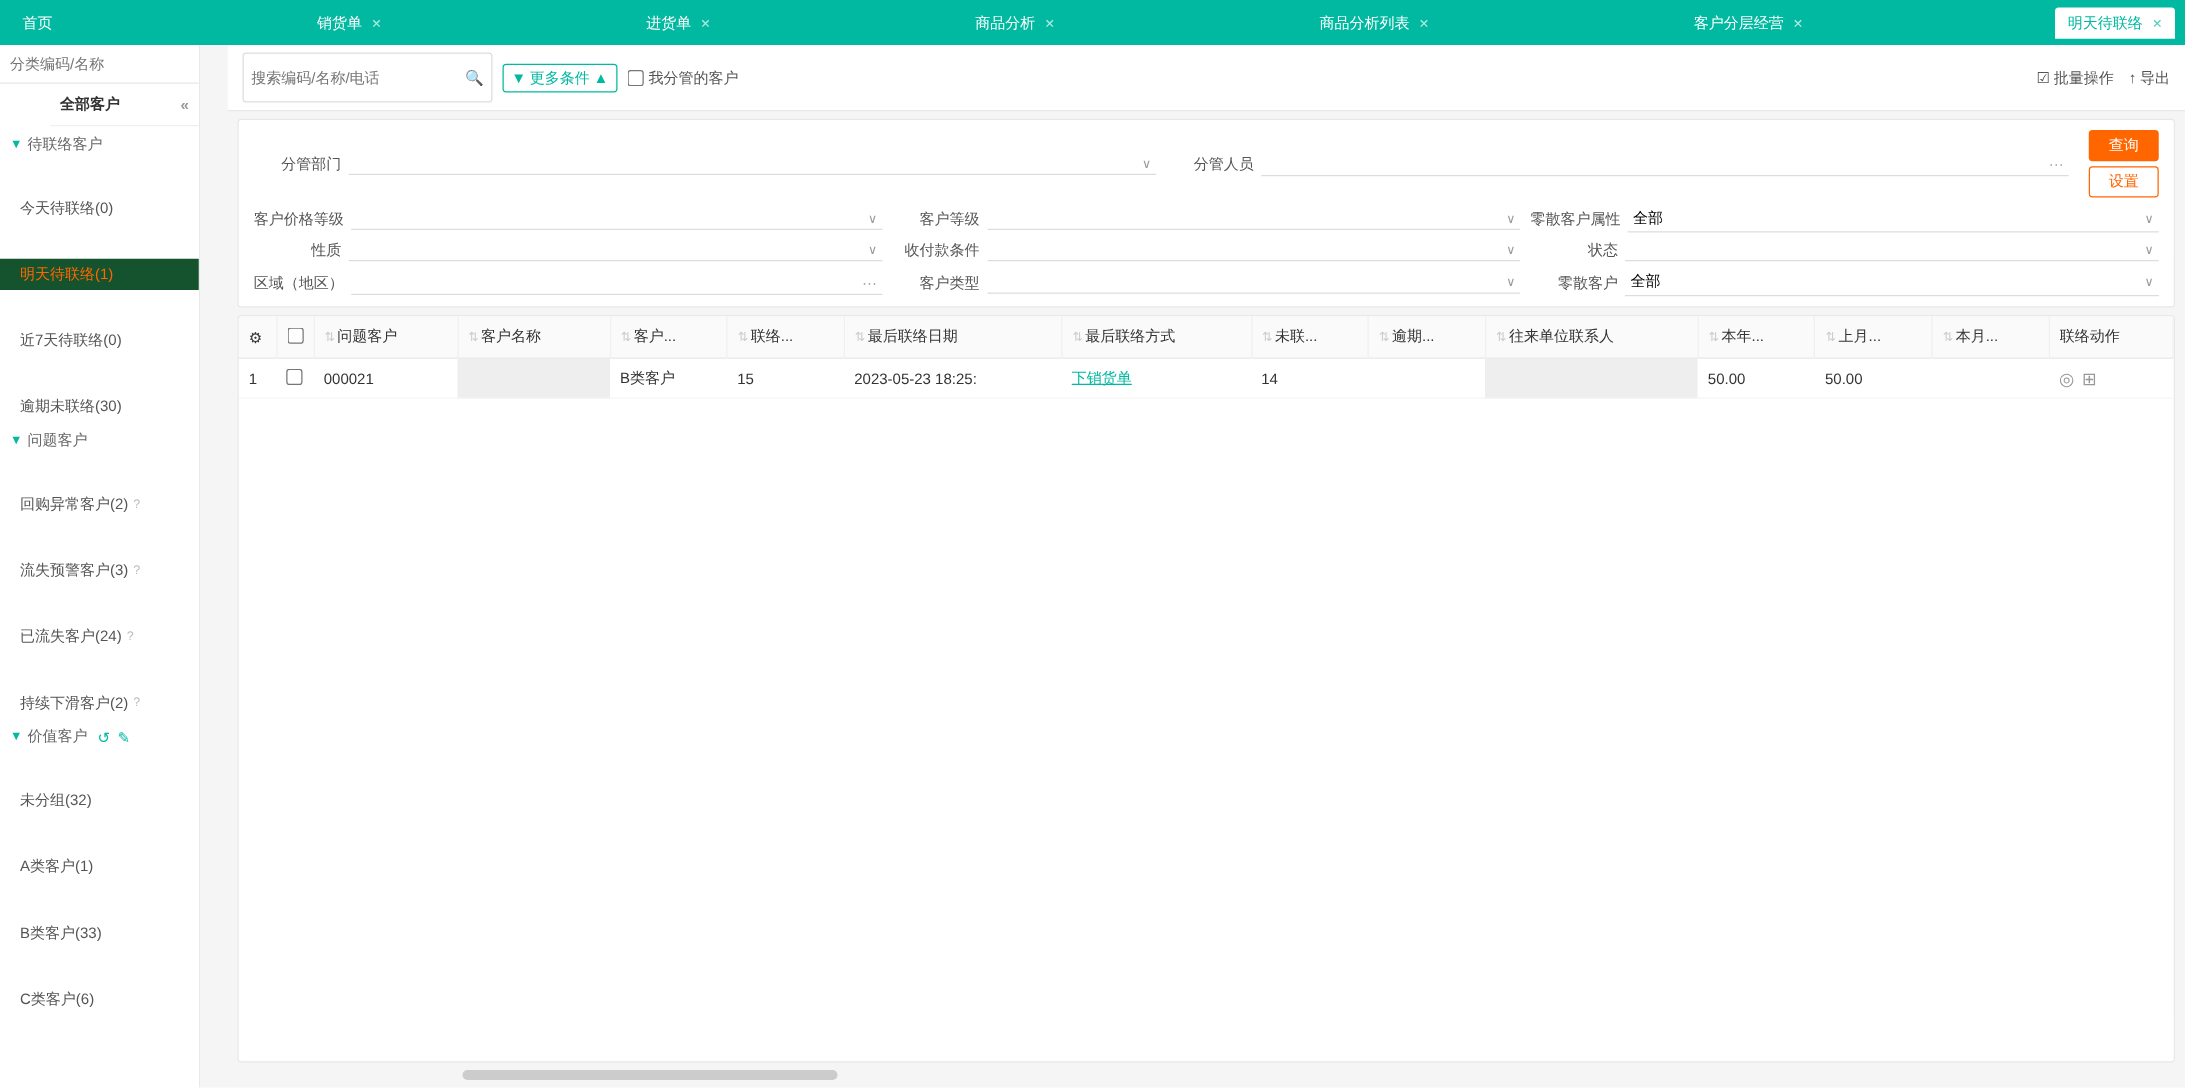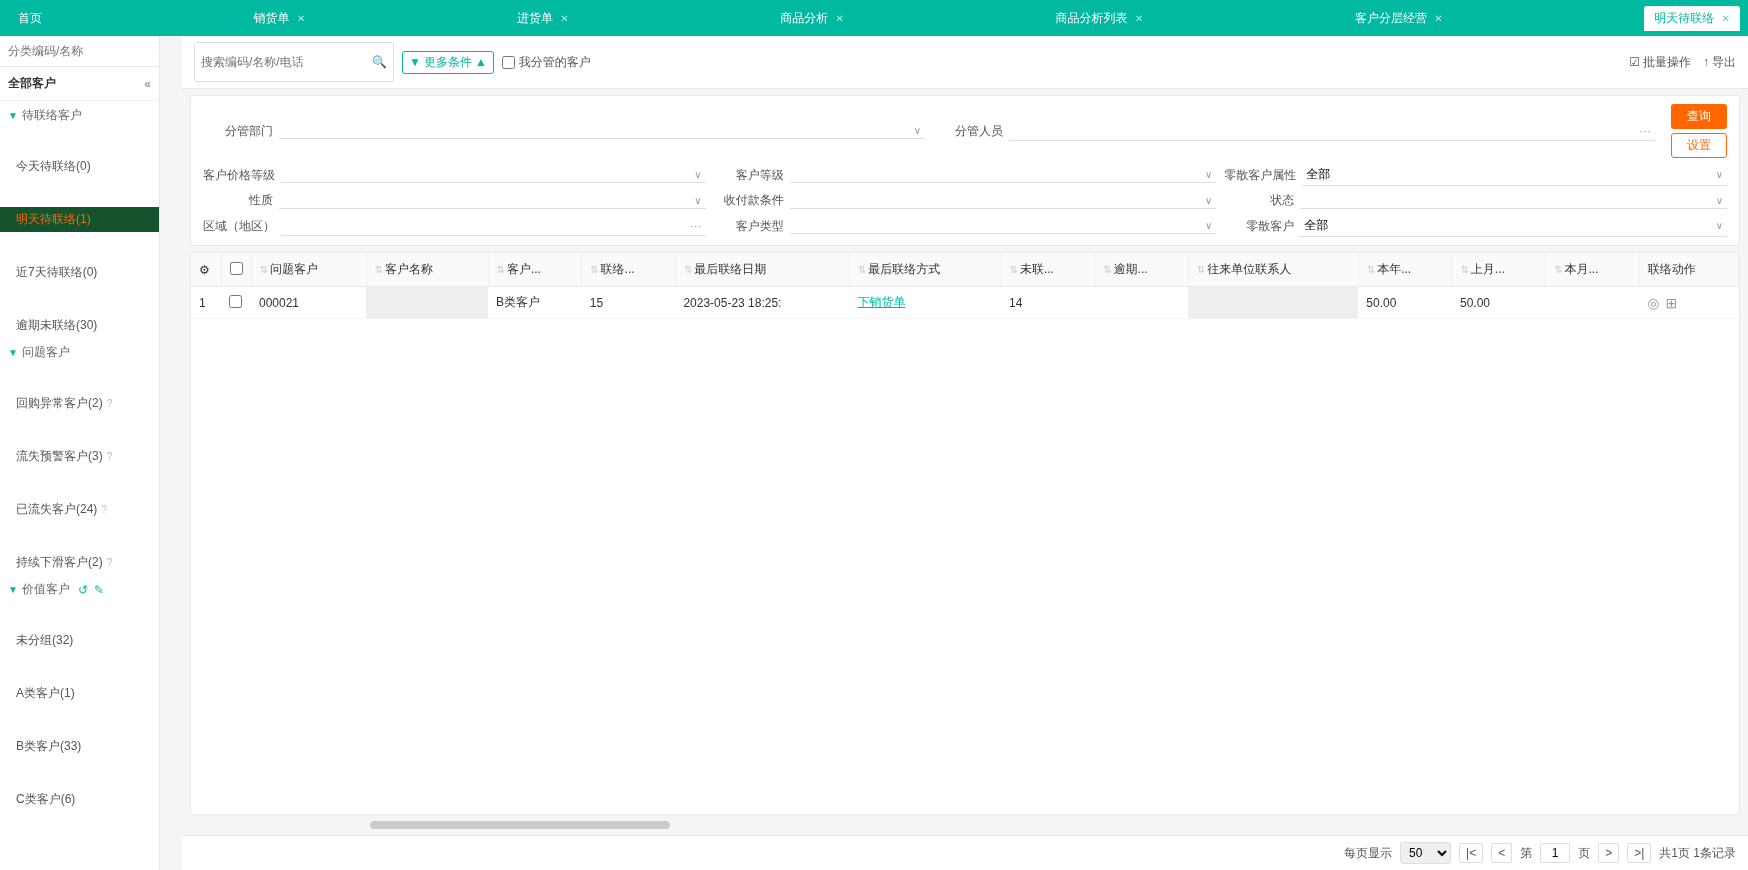--- a/index.html
+++ b/index.html
@@ -63,20 +63,21 @@
       font-size: 12px;
       color: #999;
     }
     .sidebar-header {
       display: flex;
       align-items: center;
       padding: 8px 8px;
       font-weight: bold;
       color: #333;
       border-bottom: 1px solid #f0f0f0;
+      margin-left: 40px;
     }
     .sidebar-header .collapse-icon {
       margin-left: auto;
       color: #999;
       cursor: pointer;
     }
     .sidebar-group-title {
       padding: 6px 8px 2px;
       color: #666;
       display: flex;
@@ -585,29 +586,14 @@
       </td>
     </tr>
           </tbody>
       </table>
     </div>
 
     <div class="horizontal-scroll">
       <div class="scroll-thumb"></div>
     </div>
 
-    <div class="footer">
-      <span class="footer-label">每页显示</span>
-      <select class="page-size-select">
-        <option>50</option>
-        <option>100</option>
-      </select>
-      <button class="page-btn">|&lt;</button>
-      <button class="page-btn">&lt;</button>
-      <span class="footer-label">第</span>
-      <input class="page-input" type="text" value="1" style="">
-      <span class="footer-label">页</span>
-      <button class="page-btn">&gt;</button>
-      <button class="page-btn">&gt;|</button>
-      <span class="total-label">共1页 1条记录</span>
-    </div>
   </div>
 </div>
 
 </body></html>

